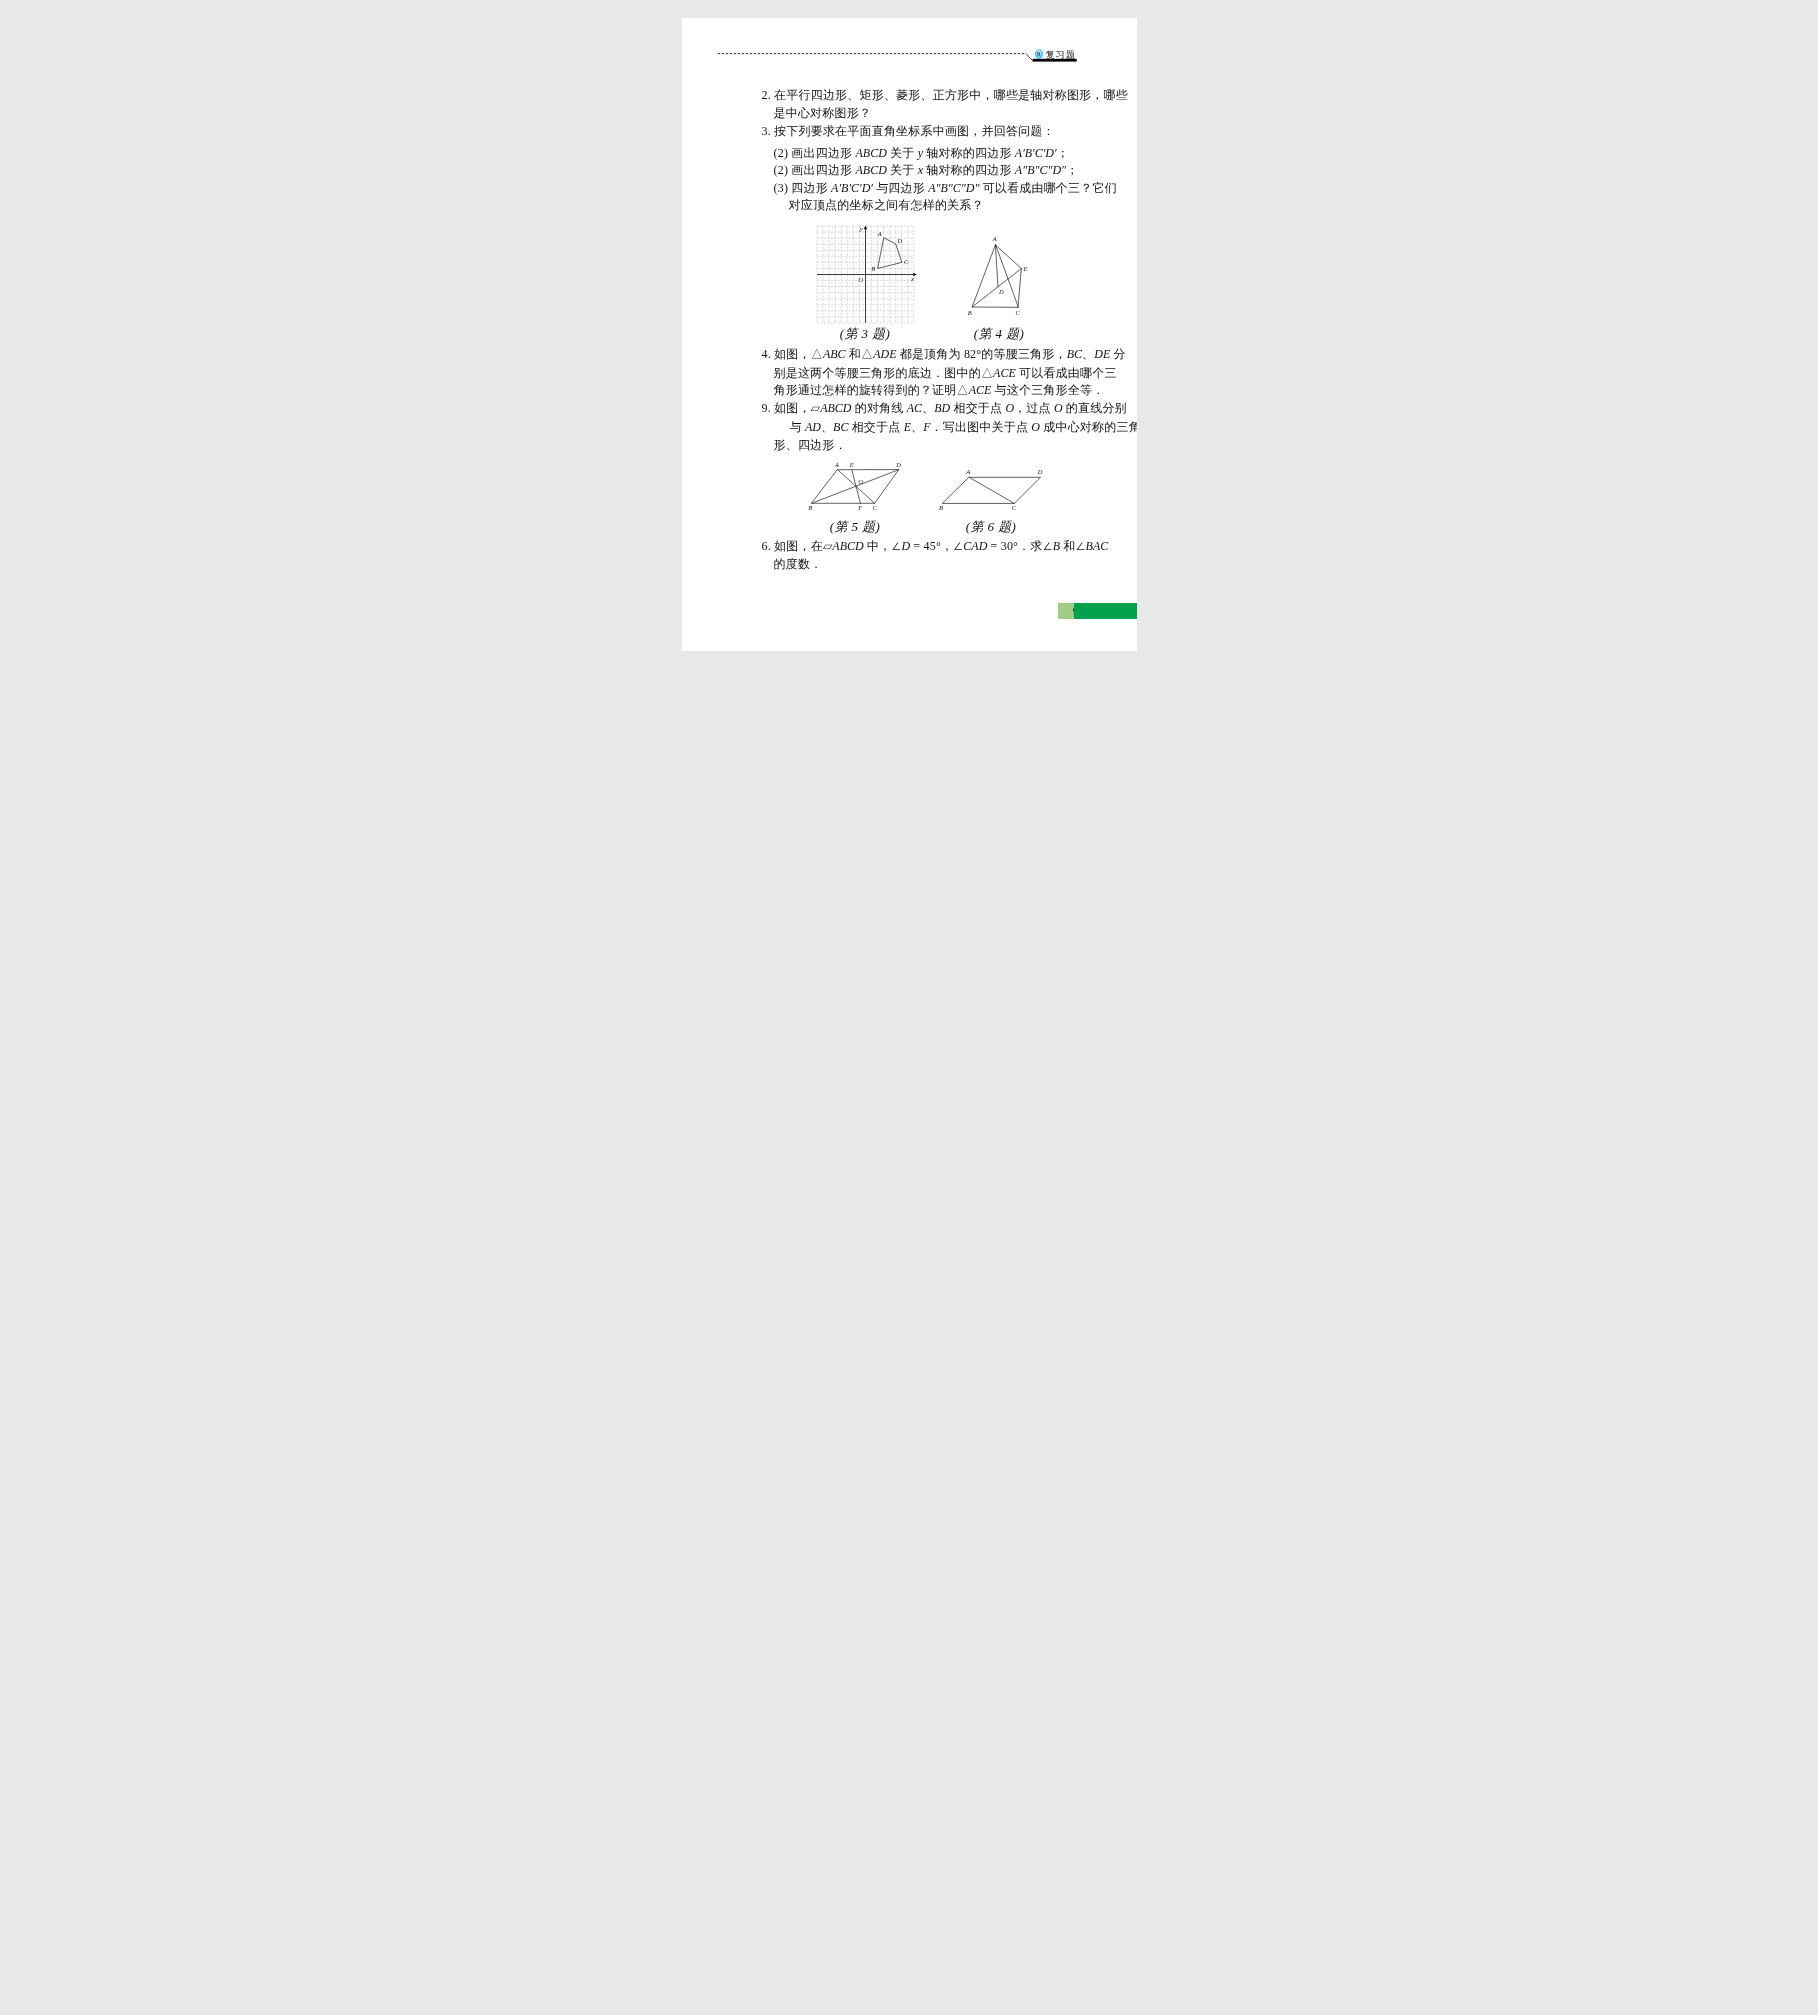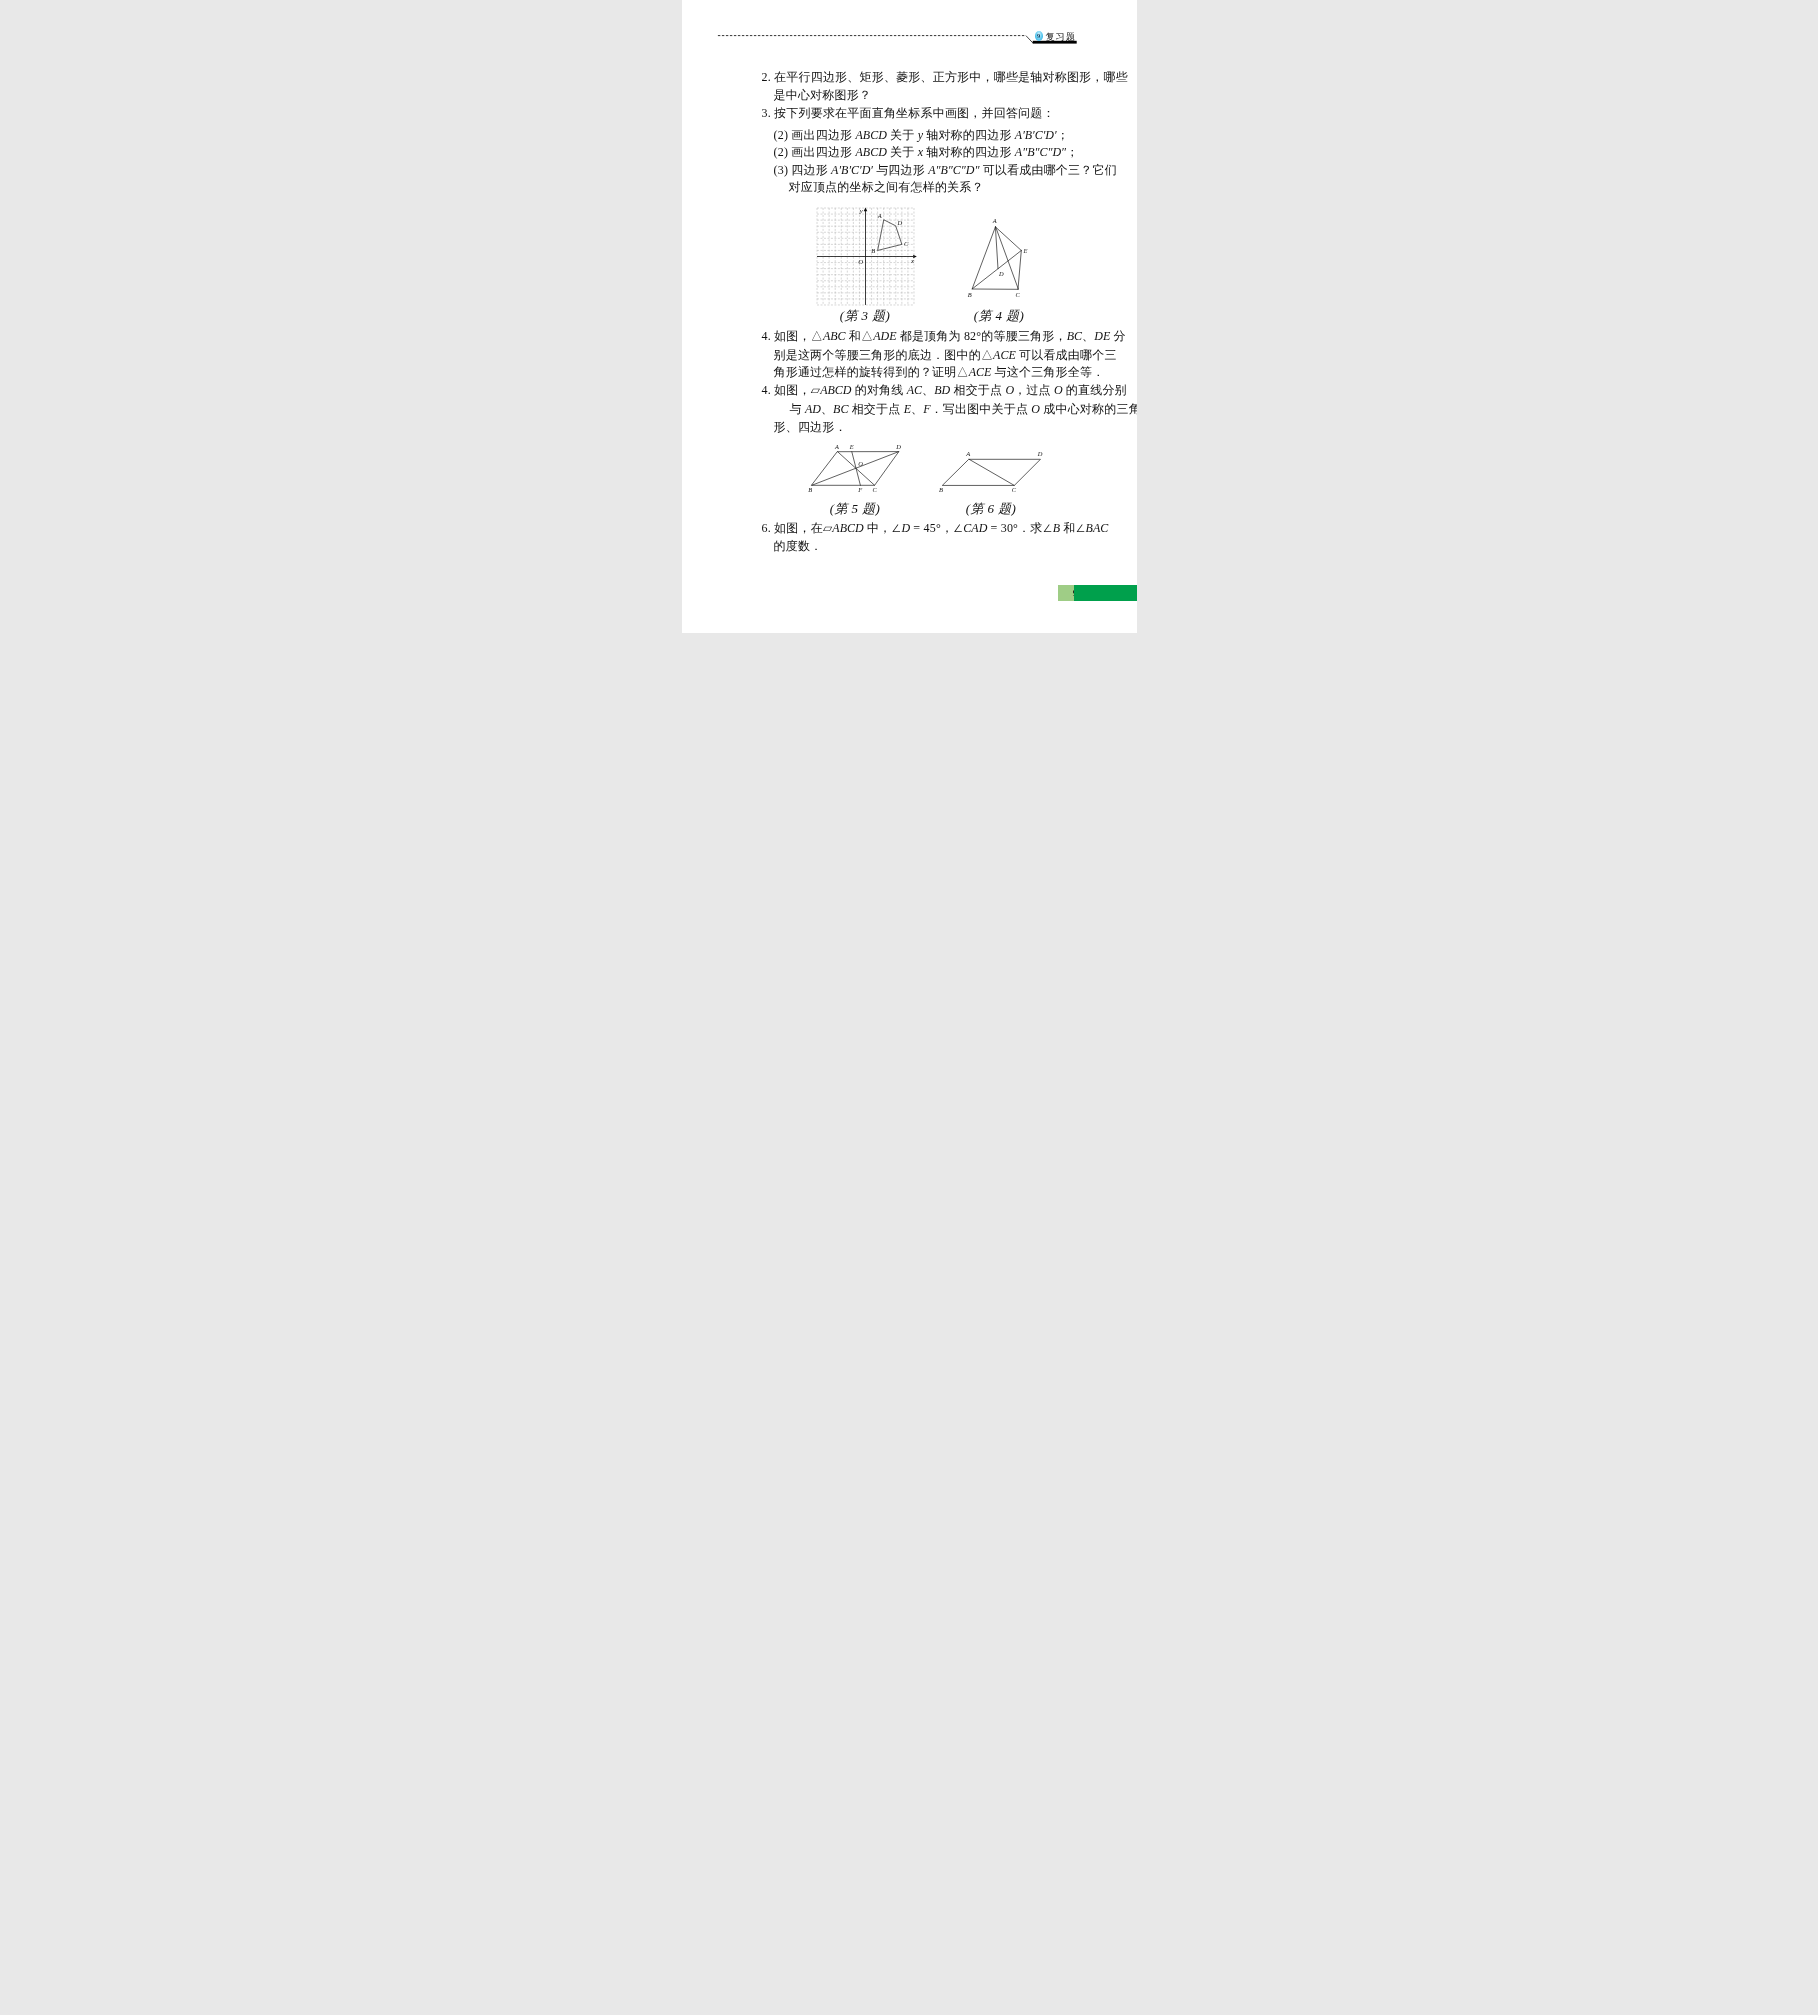--- a/index.html
+++ b/index.html
@@ -1,16 +1,16 @@
 <!DOCTYPE html>
 <html style="font-size:6.4px"><head>
 <meta charset="utf-8">
 <style>
   html,body{margin:0;padding:0;background:#e8e8e8;}
-  .page{position:relative;width:455px;height:633px;background:#ffffff;margin:0 auto;
+  .page{position:relative;width:455px;height:633px;background:#ffffff;margin:18px auto;
         overflow:hidden;font-family:"Liberation Serif",serif;color:#111;}
   .tline{position:absolute;white-space:nowrap;font-size:12px;line-height:12px;letter-spacing:0.2px;}
   .tline .var{font-family:Liberation Serif, serif;font-style:italic;letter-spacing:0;}
   .fcap{position:absolute;font-size:13px;width:69px;text-align:center;letter-spacing:0.4px;font-style:italic;}
   .figsvg{position:absolute;overflow:visible;}
   .fline{stroke:#161616;stroke-width:1.7;fill:none;stroke-linejoin:round;stroke-linecap:round;}
   .axis{stroke:#111;stroke-width:2;fill:none;}
   .ah{fill:#111;stroke:none;}
   .flabel{font:italic 16px "Liberation Serif",serif;fill:#111;}
   .flabel2{font:italic 17px "Liberation Serif",serif;fill:#111;}
@@ -44,21 +44,21 @@
   <div class="tline" style="left:80px;top:71px" data-name="problem-2-line-1"><span>2. 在平行四边形、矩形、菱形、正方形中，哪些是轴对称图形，哪些</span></div>
   <div class="tline" style="left:92px;top:89px" data-name="problem-2-line-2"><span>是中心对称图形？</span></div>
   <div class="tline" style="left:80px;top:107px" data-name="problem-3-line-1"><span>3. 按下列要求在平面直角坐标系中画图，并回答问题：</span></div>
   <div class="tline" style="left:92px;top:129px" data-name="problem-3-item-1"><span>(2) 画出四边形 </span><span class="var">ABCD</span><span> 关于 </span><span class="var">y</span><span> 轴对称的四边形 </span><span class="var">A′B′C′D′</span><span>；</span></div>
   <div class="tline" style="left:92px;top:146px" data-name="problem-3-item-2"><span>(2) 画出四边形 </span><span class="var">ABCD</span><span> 关于 </span><span class="var">x</span><span> 轴对称的四边形 </span><span class="var">A″B″C″D″</span><span>；</span></div>
   <div class="tline" style="left:92px;top:164px" data-name="problem-3-item-3-line-1"><span>(3) 四边形 </span><span class="var">A′B′C′D′</span><span> 与四边形 </span><span class="var">A″B″C″D″</span><span> 可以看成由哪个三？它们</span></div>
   <div class="tline" style="left:107px;top:181px" data-name="problem-3-item-3-line-2"><span>对应顶点的坐标之间有怎样的关系？</span></div>
   <div class="tline" style="left:80px;top:330px" data-name="problem-4-line-1"><span>4. 如图，△</span><span class="var">ABC</span><span> 和△</span><span class="var">ADE</span><span> 都是顶角为 82°的等腰三角形，</span><span class="var">BC</span><span>、</span><span class="var">DE</span><span> 分</span></div>
   <div class="tline" style="left:92px;top:349px" data-name="problem-4-line-2"><span>别是这两个等腰三角形的底边．图中的△</span><span class="var">ACE</span><span> 可以看成由哪个三</span></div>
   <div class="tline" style="left:92px;top:366px" data-name="problem-4-line-3"><span>角形通过怎样的旋转得到的？证明△</span><span class="var">ACE</span><span> 与这个三角形全等．</span></div>
-  <div class="tline" style="left:80px;top:384px" data-name="problem-5-line-1"><span>4. 如图，▱</span><span class="var">ABCD</span><span> 的对角线 </span><span class="var">AC</span><span>、</span><span class="var">BD</span><span> 相交于点 </span><span class="var">O</span><span>，过点 </span><span class="var">O</span><span> 的直线分别</span></div>
+  <div class="tline" style="left:80px;top:384px" data-name="problem-5-line-1"><span>9. 如图，▱</span><span class="var">ABCD</span><span> 的对角线 </span><span class="var">AC</span><span>、</span><span class="var">BD</span><span> 相交于点 </span><span class="var">O</span><span>，过点 </span><span class="var">O</span><span> 的直线分别</span></div>
   <div class="tline" style="left:108px;top:403px" data-name="problem-5-line-2"><span>与 </span><span class="var">AD</span><span>、</span><span class="var">BC</span><span> 相交于点 </span><span class="var">E</span><span>、</span><span class="var">F</span><span>．写出图中关于点 </span><span class="var">O</span><span> 成中心对称的三角</span></div>
   <div class="tline" style="left:92px;top:421px" data-name="problem-5-line-3"><span>形、四边形．</span></div>
   <div class="tline" style="left:80px;top:522px" data-name="problem-6-line-1"><span>6. 如图，在▱</span><span class="var">ABCD</span><span> 中，∠</span><span class="var">D</span><span> = 45°，∠</span><span class="var">CAD</span><span> = 30°．求∠</span><span class="var">B</span><span> 和∠</span><span class="var">BAC</span><span></span></div>
   <div class="tline" style="left:92px;top:540px" data-name="problem-6-line-2"><span>的度数．</span></div>
 
   <svg class="figsvg" style="left:133px;top:206px" width="101" height="101" viewBox="0 0 250 250" data-name="figure-problem-3-coordinate-grid">
     <g data-name="grid-lines">
         <line x1="5" y1="5" x2="5" y2="245"></line>
         <line x1="5" y1="5" x2="245" y2="5"></line>
         <line x1="20" y1="5" x2="20" y2="245"></line>

